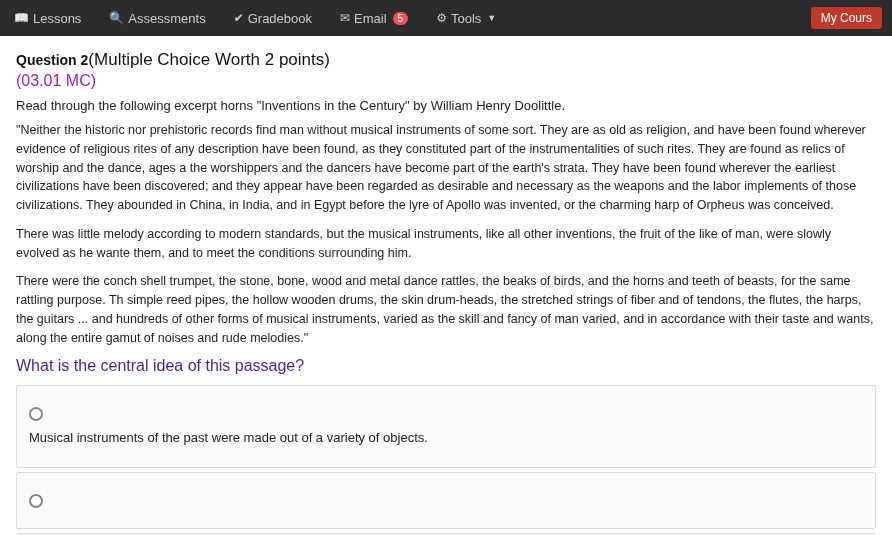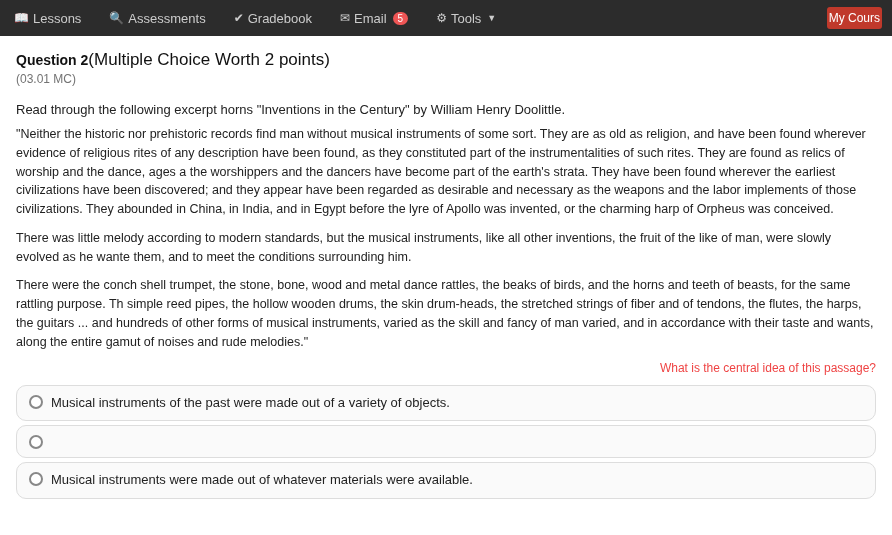--- a/index.html
+++ b/index.html
@@ -42,83 +42,83 @@
     }
     .nav-right {
       margin-left: auto;
       display: flex;
       align-items: center;
       gap: 10px;
     }
     .my-courses-btn {
       background: #c0392b;
       color: #fff;
-      padding: 4px 2px;
+      padding: 4px 10px;
       font-size: 12px;
       border-radius: 3px;
       cursor: pointer;
     }
 
     
     .main-content {
       background: #fff;
       padding: 14px 16px;
       min-height: 499px;
     }
 
     .question-header {
       font-size: 14px;
       font-weight: bold;
       margin-bottom: 2px;
       color: #111;
     }
     .question-meta {
-      font-size: 12px;
-      color: #737373;
-      margin-bottom: 16px;
+      font-size: 16px;
+      color: #a21caf;
+      margin-bottom: 8px;
     }
 
     .passage-source {
       font-size: 13px;
       color: #222;
       margin-bottom: 8px;
     }
 
     .passage-text {
       font-size: 12.5px;
       color: #222;
       line-height: 1.5;
       margin-bottom: 10px;
       text-align: left;
     }
 
     .question-prompt {
-      font-size: 12px;
-      color: #ef4444;
+      font-size: 16px;
+      color: #4c1d95;
       margin-bottom: 10px;
       font-weight: normal;
-      text-align: right;
     }
 
     
     .answer-choices {
       display: flex;
       flex-direction: column;
       gap: 0;
     }
     .answer-choice {
       display: flex;
       align-items: flex-start;
       gap: 8px;
-      padding: 8px 12px;
+      padding: 20px 12px;
       border: 1px solid #ddd;
       background: #fafafa;
       margin-bottom: 4px;
       cursor: pointer;
-      border-radius: 10px;
+      border-radius: 2px;
+      flex-direction: column;
     }
     .radio-circle {
       width: 14px;
       height: 14px;
       border-radius: 50%;
       border: 2px solid #888;
       flex-shrink: 0;
       margin-top: 1px;
       background: #fff;
     }

